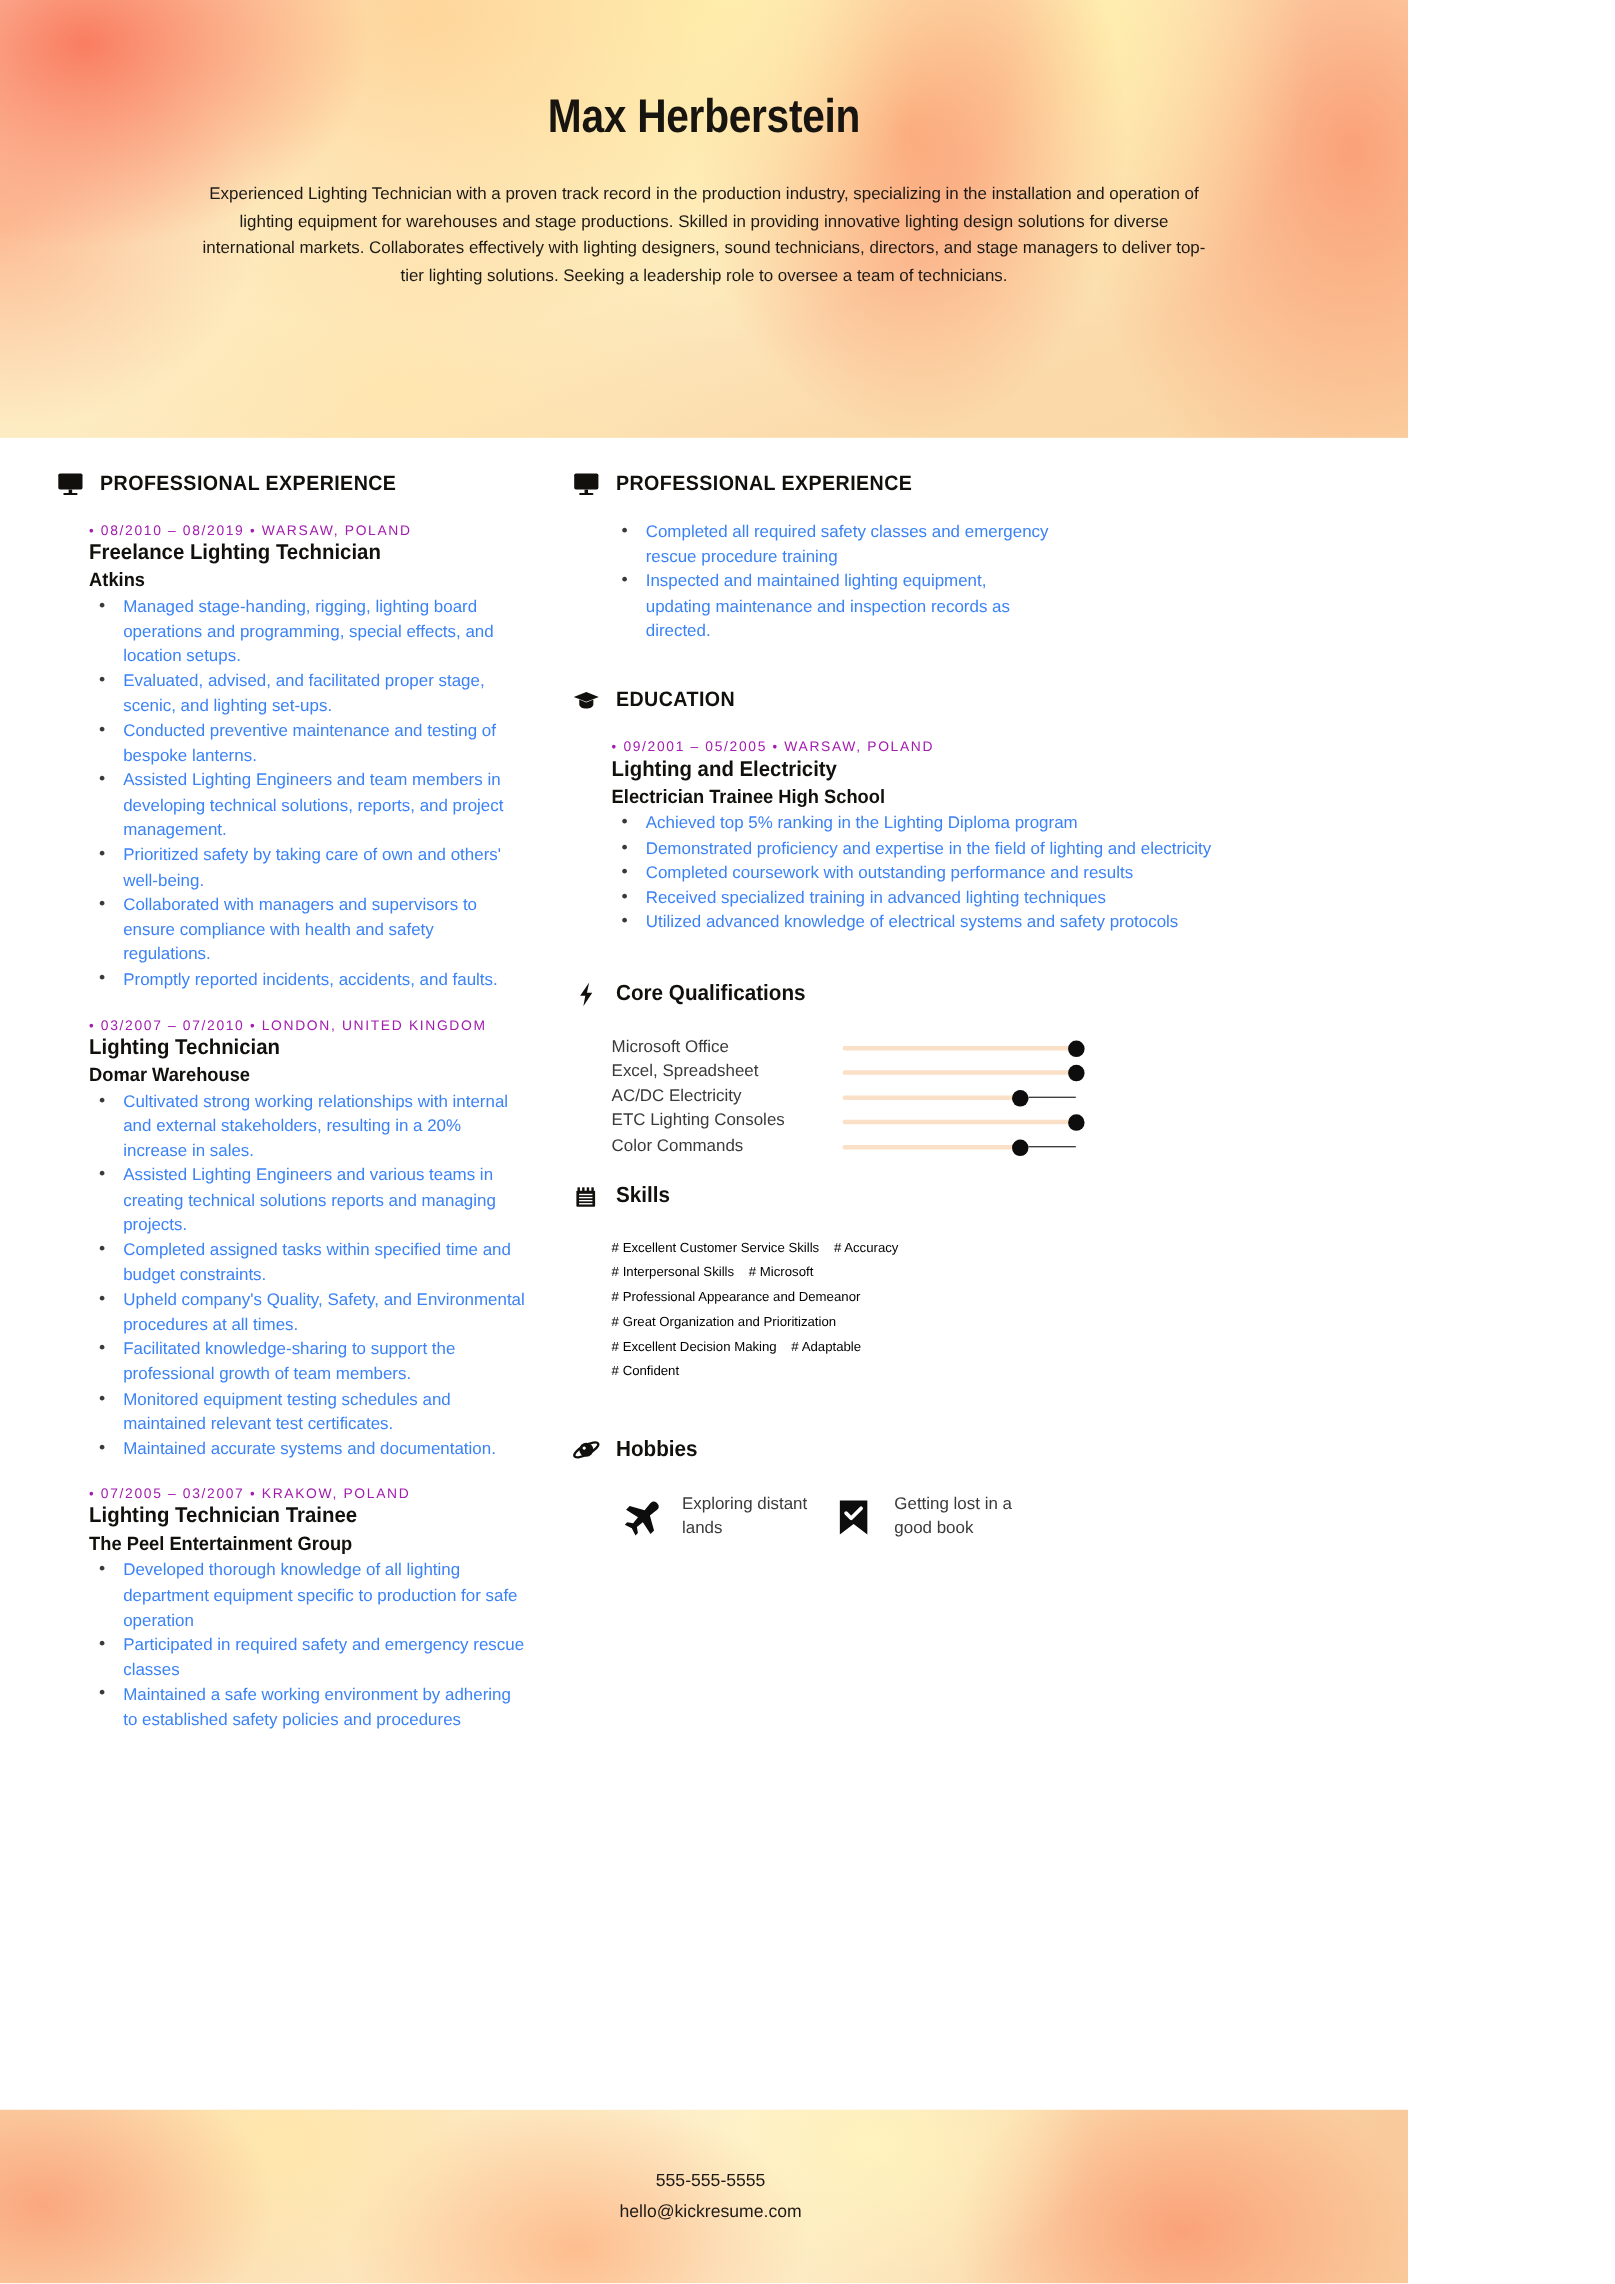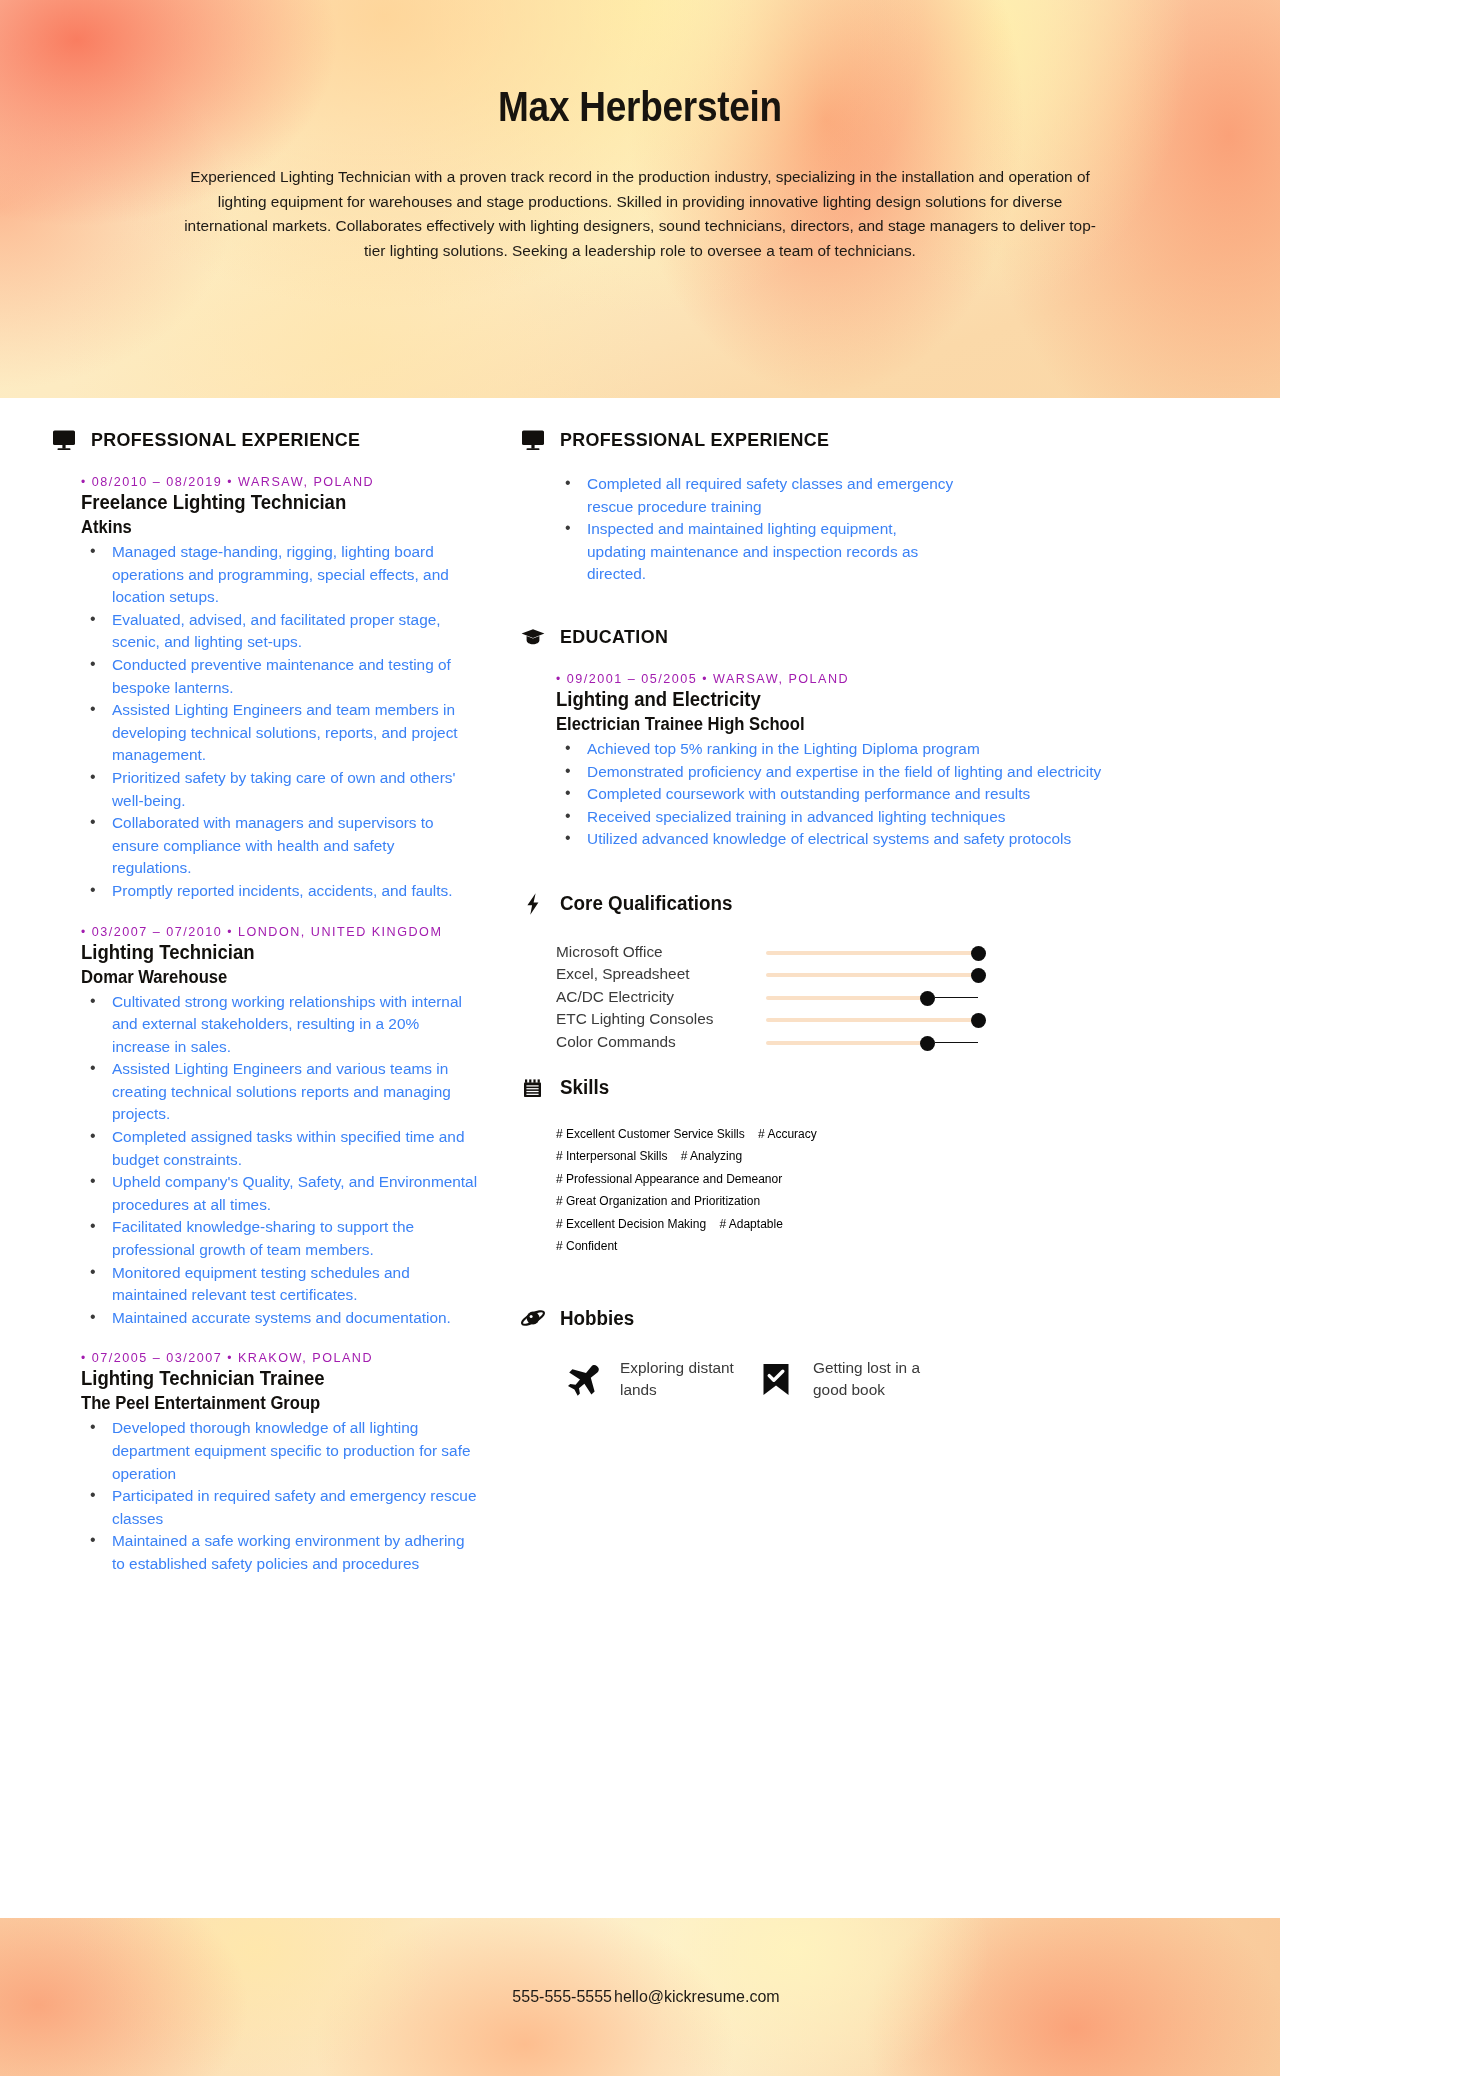--- a/index.html
+++ b/index.html
@@ -237,21 +237,21 @@
     width: 100%;
     height: 158px;
     background:
       radial-gradient(ellipse 300px 200px at 3% 55%, rgba(250,150,110,0.75) 0%, rgba(250,150,110,0) 70%),
       radial-gradient(ellipse 260px 180px at 20% 20%, rgba(255,232,170,0.85) 0%, rgba(255,232,170,0) 70%),
       radial-gradient(ellipse 300px 200px at 41% 80%, rgba(253,170,120,0.70) 0%, rgba(253,170,120,0) 70%),
       radial-gradient(ellipse 280px 200px at 62% 20%, rgba(255,244,190,0.9) 0%, rgba(255,244,190,0) 70%),
       radial-gradient(ellipse 300px 220px at 84% 70%, rgba(250,150,110,0.80) 0%, rgba(250,150,110,0) 70%),
       linear-gradient(100deg, #fbd9ad 0%, #fde7bd 30%, #fdf0cc 52%, #fbd7a8 78%, #f9c99a 100%);
     display: flex;
-    flex-direction: row;
+    flex-direction: column;
     align-items: center;
     justify-content: center;
     gap: 2px;
     padding-left: 12px;
   }
   .footer-line {
     font-size: 16px;
     line-height: 26px;
     color: #1d1a16;
   }
@@ -443,21 +443,21 @@
             <rect x="6.4" y="13.1" width="12.2" height="1.25" fill="#ffffff"></rect>
             <rect x="6.4" y="15.9" width="12.2" height="1.25" fill="#ffffff"></rect>
             <rect x="6.4" y="18.7" width="12.2" height="1.25" fill="#ffffff"></rect>
           </svg>
         </span>
         <span class="sec-title-mixed">Skills</span>
       </div>
 
       <div class="hashtags">
         <div class="tagline"># Excellent Customer Service Skills    # Accuracy</div>
-        <div class="tagline"># Interpersonal Skills    # Analyzing</div>
+        <div class="tagline"># Interpersonal Skills    # Microsoft</div>
         <div class="tagline"># Professional Appearance and Demeanor</div>
         <div class="tagline"># Great Organization and Prioritization</div>
         <div class="tagline"># Excellent Decision Making    # Adaptable</div>
         <div class="tagline"># Confident</div>
       </div>
 
       <div class="section-head" style="margin-top:48px;">
         <span class="sec-icon">
           <svg width="26" height="26" viewBox="0 0 26 26">
             <circle cx="13" cy="13" r="6.4" fill="#12100d"></circle>

